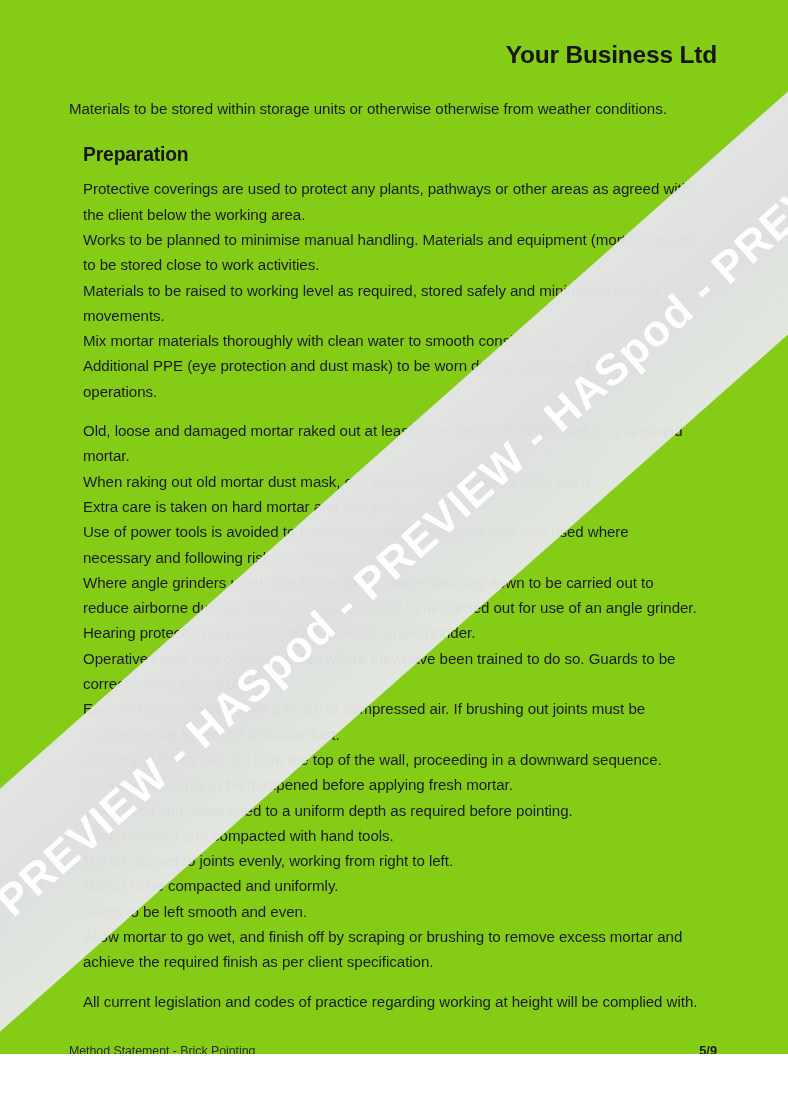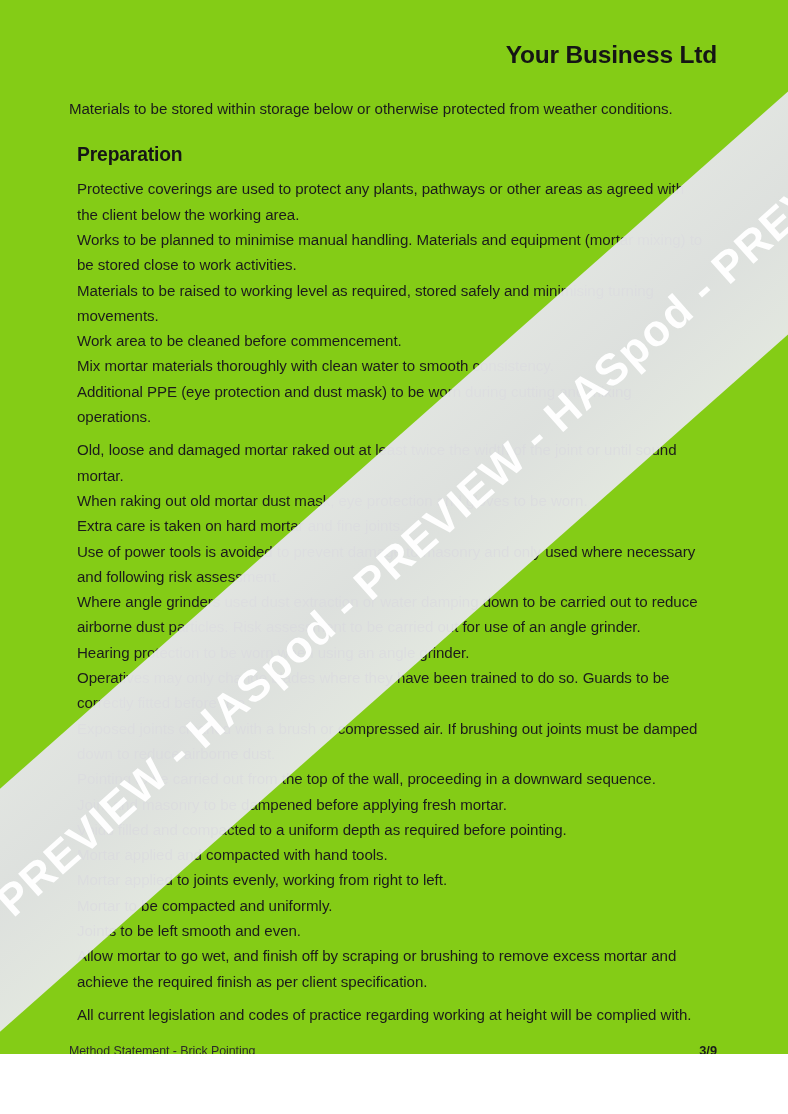--- a/index.html
+++ b/index.html
@@ -55,21 +55,21 @@
     font-weight: bold;
     color: #161616;
     line-height: 1.25;
     margin: 22px 0 9px 0;
     letter-spacing: -0.15px;
   }
   .section-title.first {
     margin-top: 22px;
   }
   .block {
-    margin: 8px;
+    margin: 14px;
   }
 
   
   .doc-footer {
     position: absolute;
     left: 69px;
     right: 71px;
     top: 1043px;
     display: flex;
     justify-content: space-between;
@@ -124,28 +124,27 @@
 </head>
 <body>
 
 <div class="page">
 
   <div class="doc-header">
     <div class="company-name">Your Business Ltd</div>
   </div>
 
   <div class="doc-body">
-    <p class="para">Materials to be stored within storage below or otherwise protected from weather conditions.</p>
+    <p class="para">Materials to be stored within storage units or otherwise otherwise from weather conditions.</p>
 
     <div class="block">
       <div class="section-title first">Preparation</div>
       <p class="para">Protective coverings are used to protect any plants, pathways or other areas as agreed with the client below the working area.</p>
       <p class="para">Works to be planned to minimise manual handling. Materials and equipment (mortar mixing) to be stored close to work activities.</p>
       <p class="para">Materials to be raised to working level as required, stored safely and minimising turning movements.</p>
-      <p class="para">Work area to be cleaned before commencement.</p>
       <p class="para">Mix mortar materials thoroughly with clean water to smooth consistency.</p>
       <p class="para">Additional PPE (eye protection and dust mask) to be worn during cutting and mixing operations.</p>
     </div>
 
     <div class="block">
       <p class="para">Old, loose and damaged mortar raked out at least twice the width of the joint or until sound mortar.</p>
       <p class="para">When raking out old mortar dust mask, eye protection and gloves to be worn.</p>
       <p class="para">Extra care is taken on hard mortar and fine joints.</p>
       <p class="para">Use of power tools is avoided to prevent damage to masonry and only used where necessary and following risk assessment.</p>
       <p class="para">Where angle grinders used dust extraction or water damping down to be carried out to reduce airborne dust particles. Risk assessment to be carried out for use of an angle grinder.</p>
@@ -169,16 +168,16 @@
   </div>
 
   <div class="watermark-layer">
     <div class="watermark-band">
       <span class="watermark-text">PREVIEW - HASpod - PREVIEW - HASpod - PREVIEW - HASpod - PREVIEW - HASpod - PREVIEW</span>
     </div>
   </div>
 
   <div class="doc-footer">
     <div class="footer-title">Method Statement - Brick Pointing</div>
-    <div class="footer-page">3/9</div>
+    <div class="footer-page">5/9</div>
   </div>
 
 </div>
 
 </body></html>

